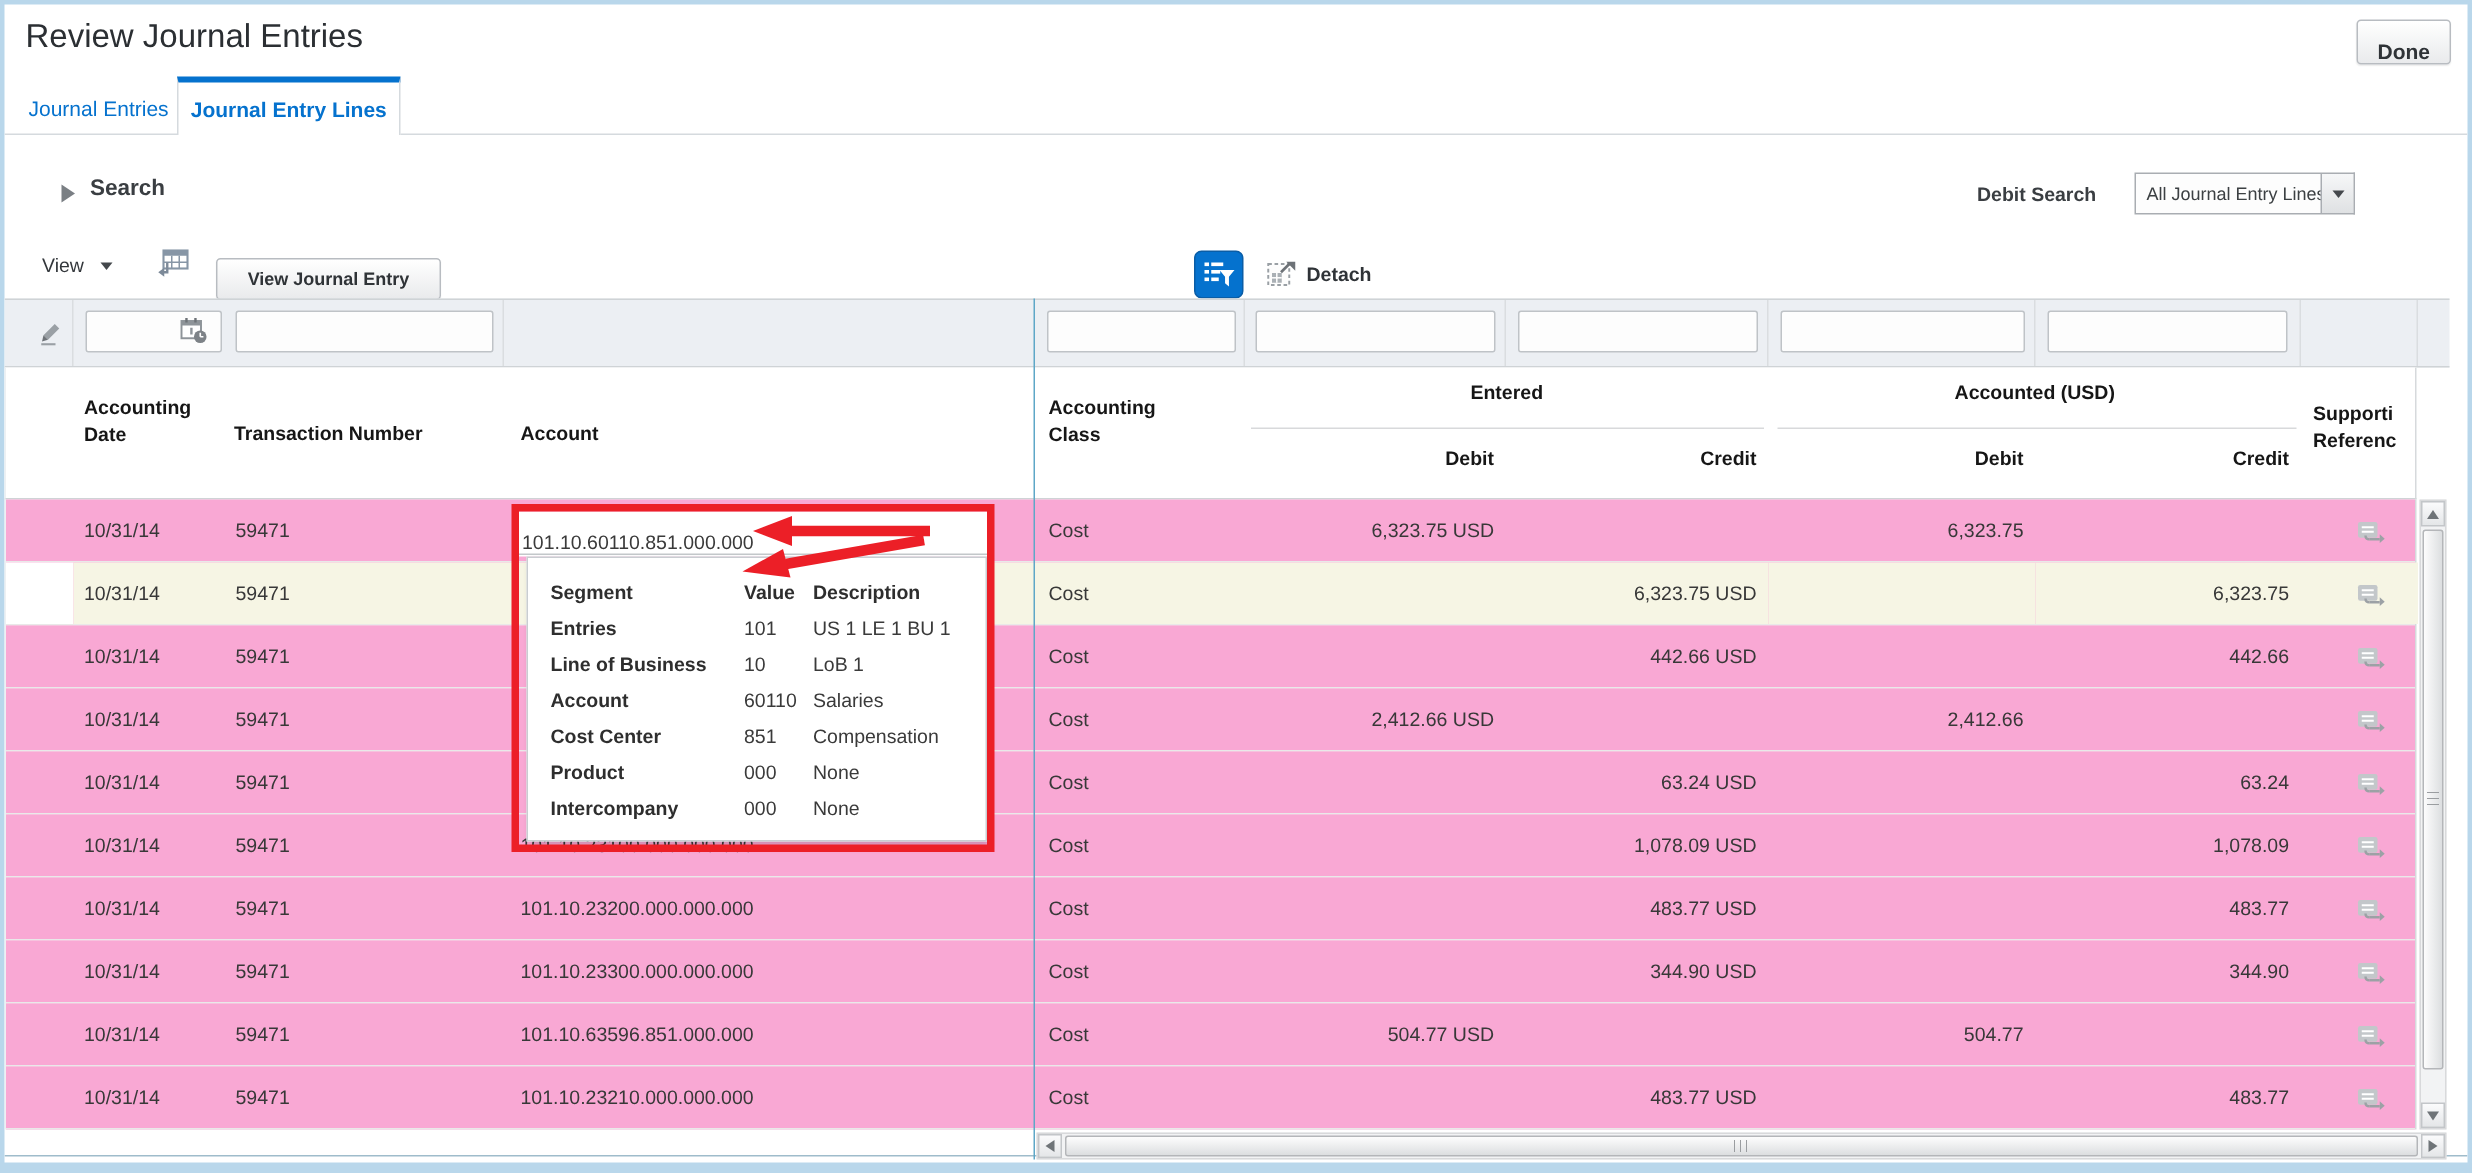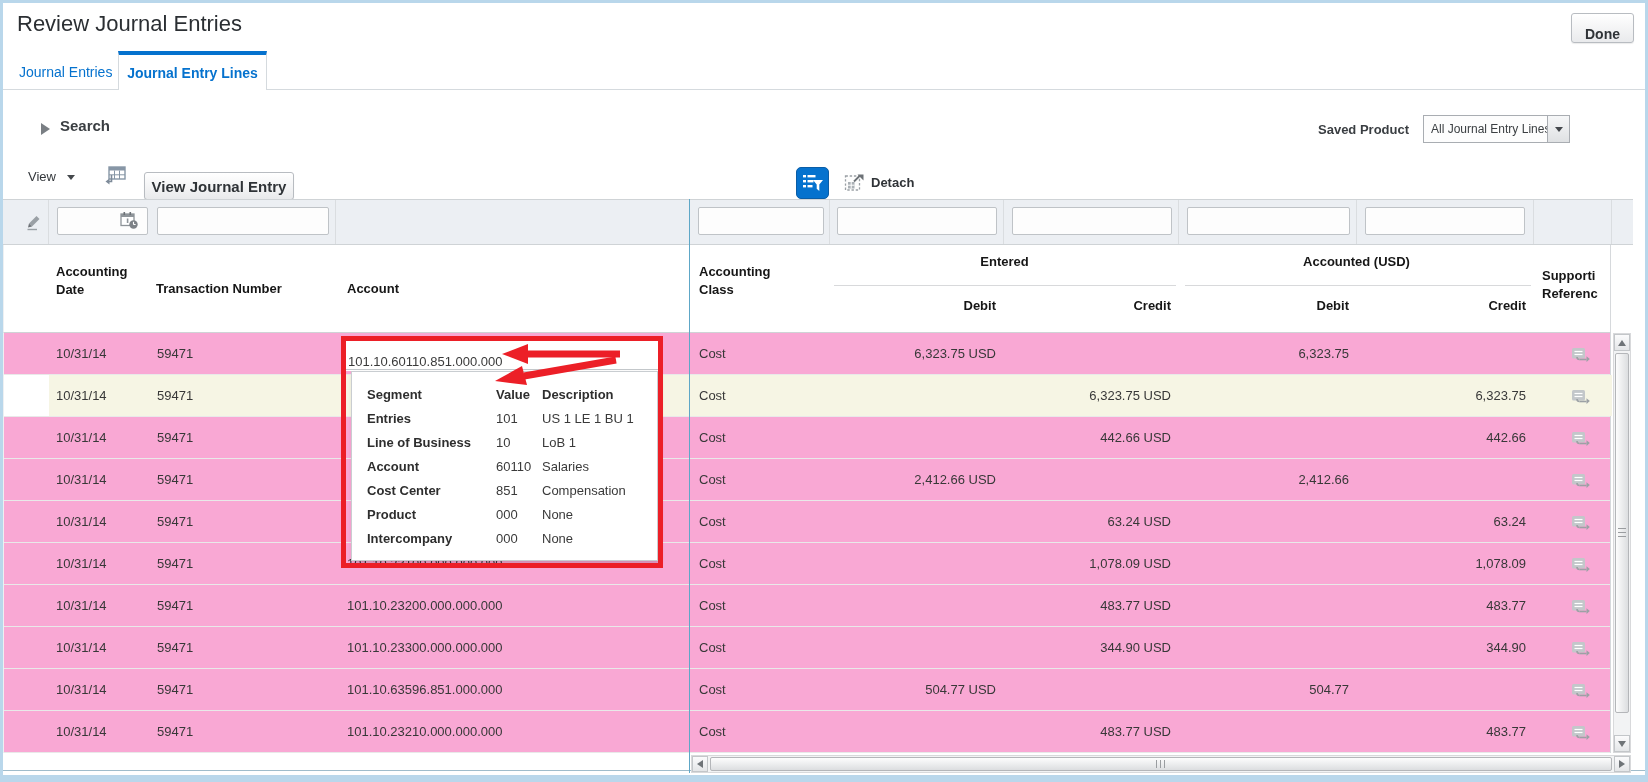--- a/index.html
+++ b/index.html
@@ -22,21 +22,21 @@
   .disc-tri { left:38px; top:120px; width:0; height:0; border-left:9px solid #7a7f84; border-top:6px solid transparent; border-bottom:6px solid transparent; }
   .search-label { left:57px; top:114px; font-size:15px; font-weight:bold; color:#3a3e42; }
   .savedsearch-label { left:1315px; top:119px; font-size:13px; font-weight:bold; color:#3a3e42; }
   .savedsearch-box { left:1420px; top:112px; width:125px; height:28px; background:#fdfdfd; border:1px solid #a9adb2; font-size:12px; color:#3c4043; display:flex; align-items:center; padding-left:7px; white-space:nowrap; overflow:hidden; }
   .savedsearch-arrow { left:1545px; top:112px; width:22px; height:28px; background:linear-gradient(#f6f7f8,#dfe1e3); border:1px solid #a9adb2; border-left:none; display:flex; align-items:center; justify-content:center; cursor:pointer; }
   .tri-down { width:0; height:0; border-top:5px solid #44484c; border-left:4px solid transparent; border-right:4px solid transparent; }
 
   
   .view-label { left:25px; top:166px; font-size:13px; color:#33373b; cursor:pointer; }
   .view-caret { left:64px; top:172px; }
-  .vje-btn { left:141px; top:169px; width:150px; height:28px; font-size:15px; font-weight:bold; }
+  .vje-btn { left:141px; top:169px; width:150px; height:28px; font-size:12px; font-weight:bold; }
   .qbe-btn { left:793px; top:164px; width:33px; height:32px; background:var(--accent); border:1px solid #0a5da6; border-radius:5px; display:flex; align-items:center; justify-content:center; cursor:pointer; }
   .detach-wrap { left:841px; top:169px; display:flex; align-items:center; gap:7px; cursor:pointer; }
   .detach-label { font-size:13px; font-weight:bold; color:#2f3337; }
 
   
   :root { --cols:45px 103px 184px 354px 140px 174px 175px 178px 177px 78px; }
   .filter-row { left:0; top:196px; width:1630px; height:46px; background:#eceff3; border-top:1px solid #cfd3d6; border-bottom:1px solid #cfd3d6; }
   .filter-row .vline { position:absolute; top:0; width:1px; height:44px; background:#dadde0; }
   .f-input { position:absolute; top:7px; height:28px; background:#fdfdfd; border:1px solid #bfc3c7; border-radius:2px; font-size:12px; padding:0 5px; color:#333; font-family:inherit; }
   .header-row { left:0; top:242px; width:1608px; height:88px; background:#fff; border-bottom:1px solid #cfd3d6; border-right:1px solid #d6d9dc; border-left:1px solid #eef0f2; }
@@ -92,21 +92,21 @@
 
   <div class="abs page-title">Review Journal Entries</div>
   <button class="abs btn done-btn">Done</button>
 
   <div class="abs tabstrip-line"></div>
   <div class="abs tab-inactive">Journal Entries</div>
   <div class="abs tab-active">Journal Entry Lines</div>
 
   <div class="abs disc-tri"></div>
   <div class="abs search-label">Search</div>
-  <div class="abs savedsearch-label">Saved Product</div>
+  <div class="abs savedsearch-label">Debit Search</div>
   <div class="abs savedsearch-box">All Journal Entry Lines</div>
   <div class="abs savedsearch-arrow">
       <span class="tri-down"></span>
     </div>
 
   <div class="abs view-label">View</div>
   <div class="abs view-caret tri-down"></div>
   <span class="abs icon" style="left:102px; top:163px;">
     <svg width="21" height="19" viewBox="0 0 21 19">
         <rect x="4" y="1" width="16" height="12" fill="#fff" stroke="#8796a6" stroke-width="1.4"></rect>

